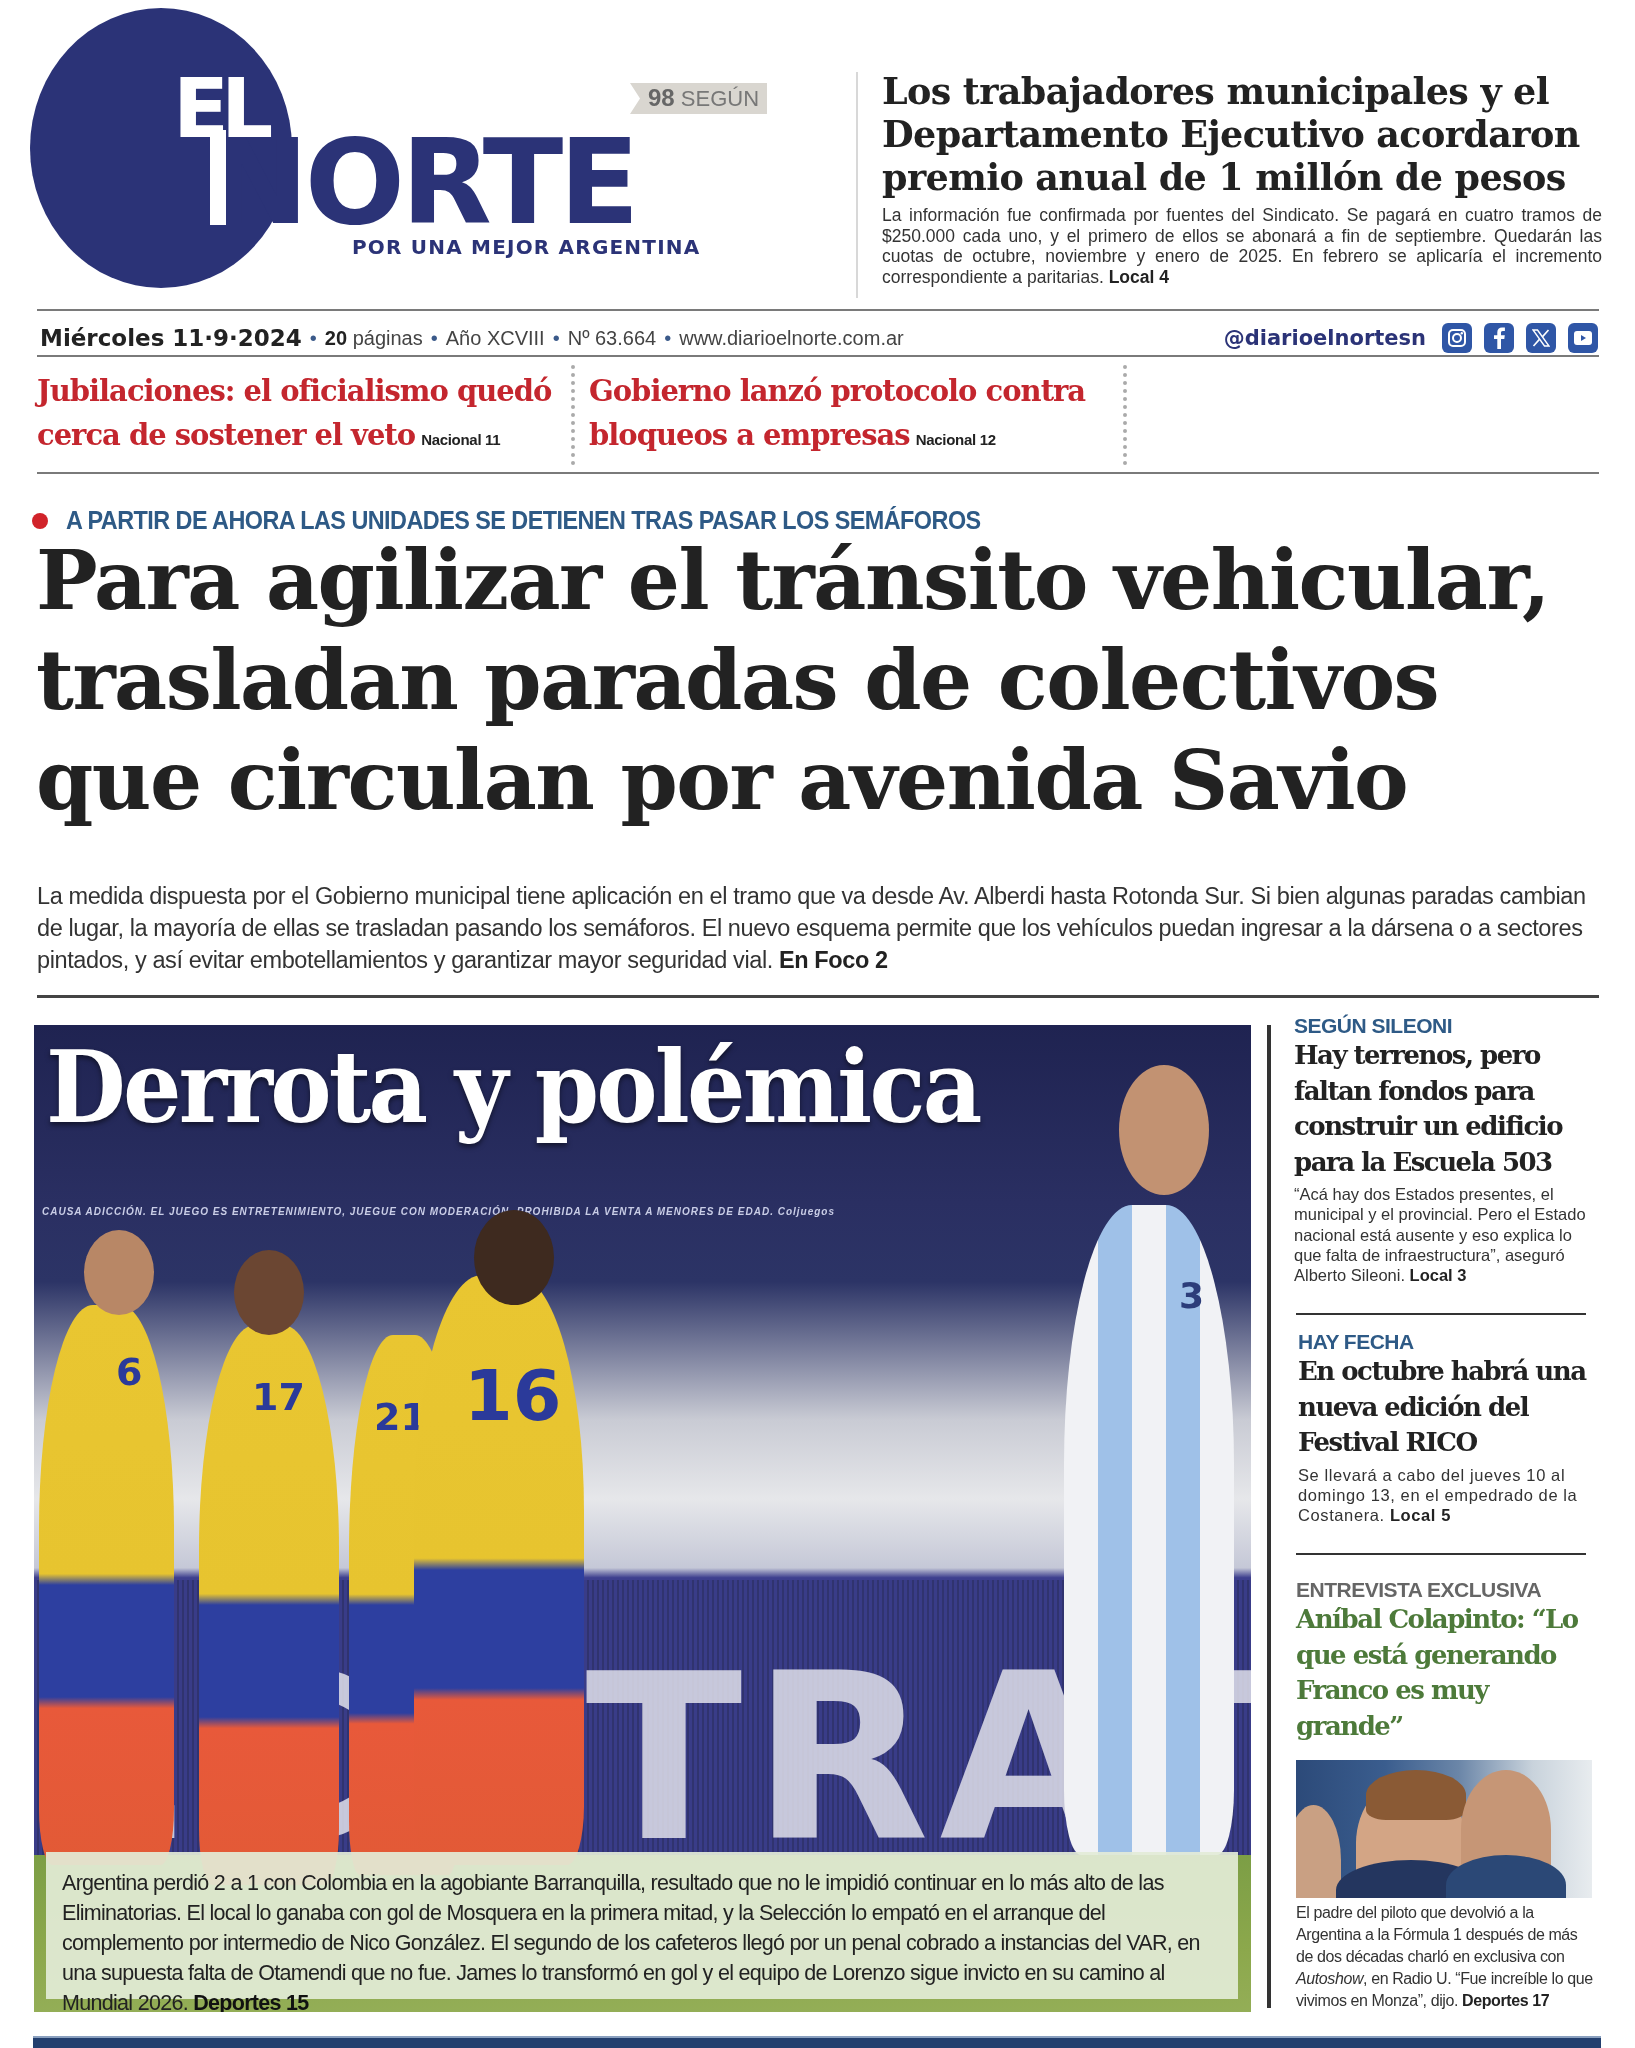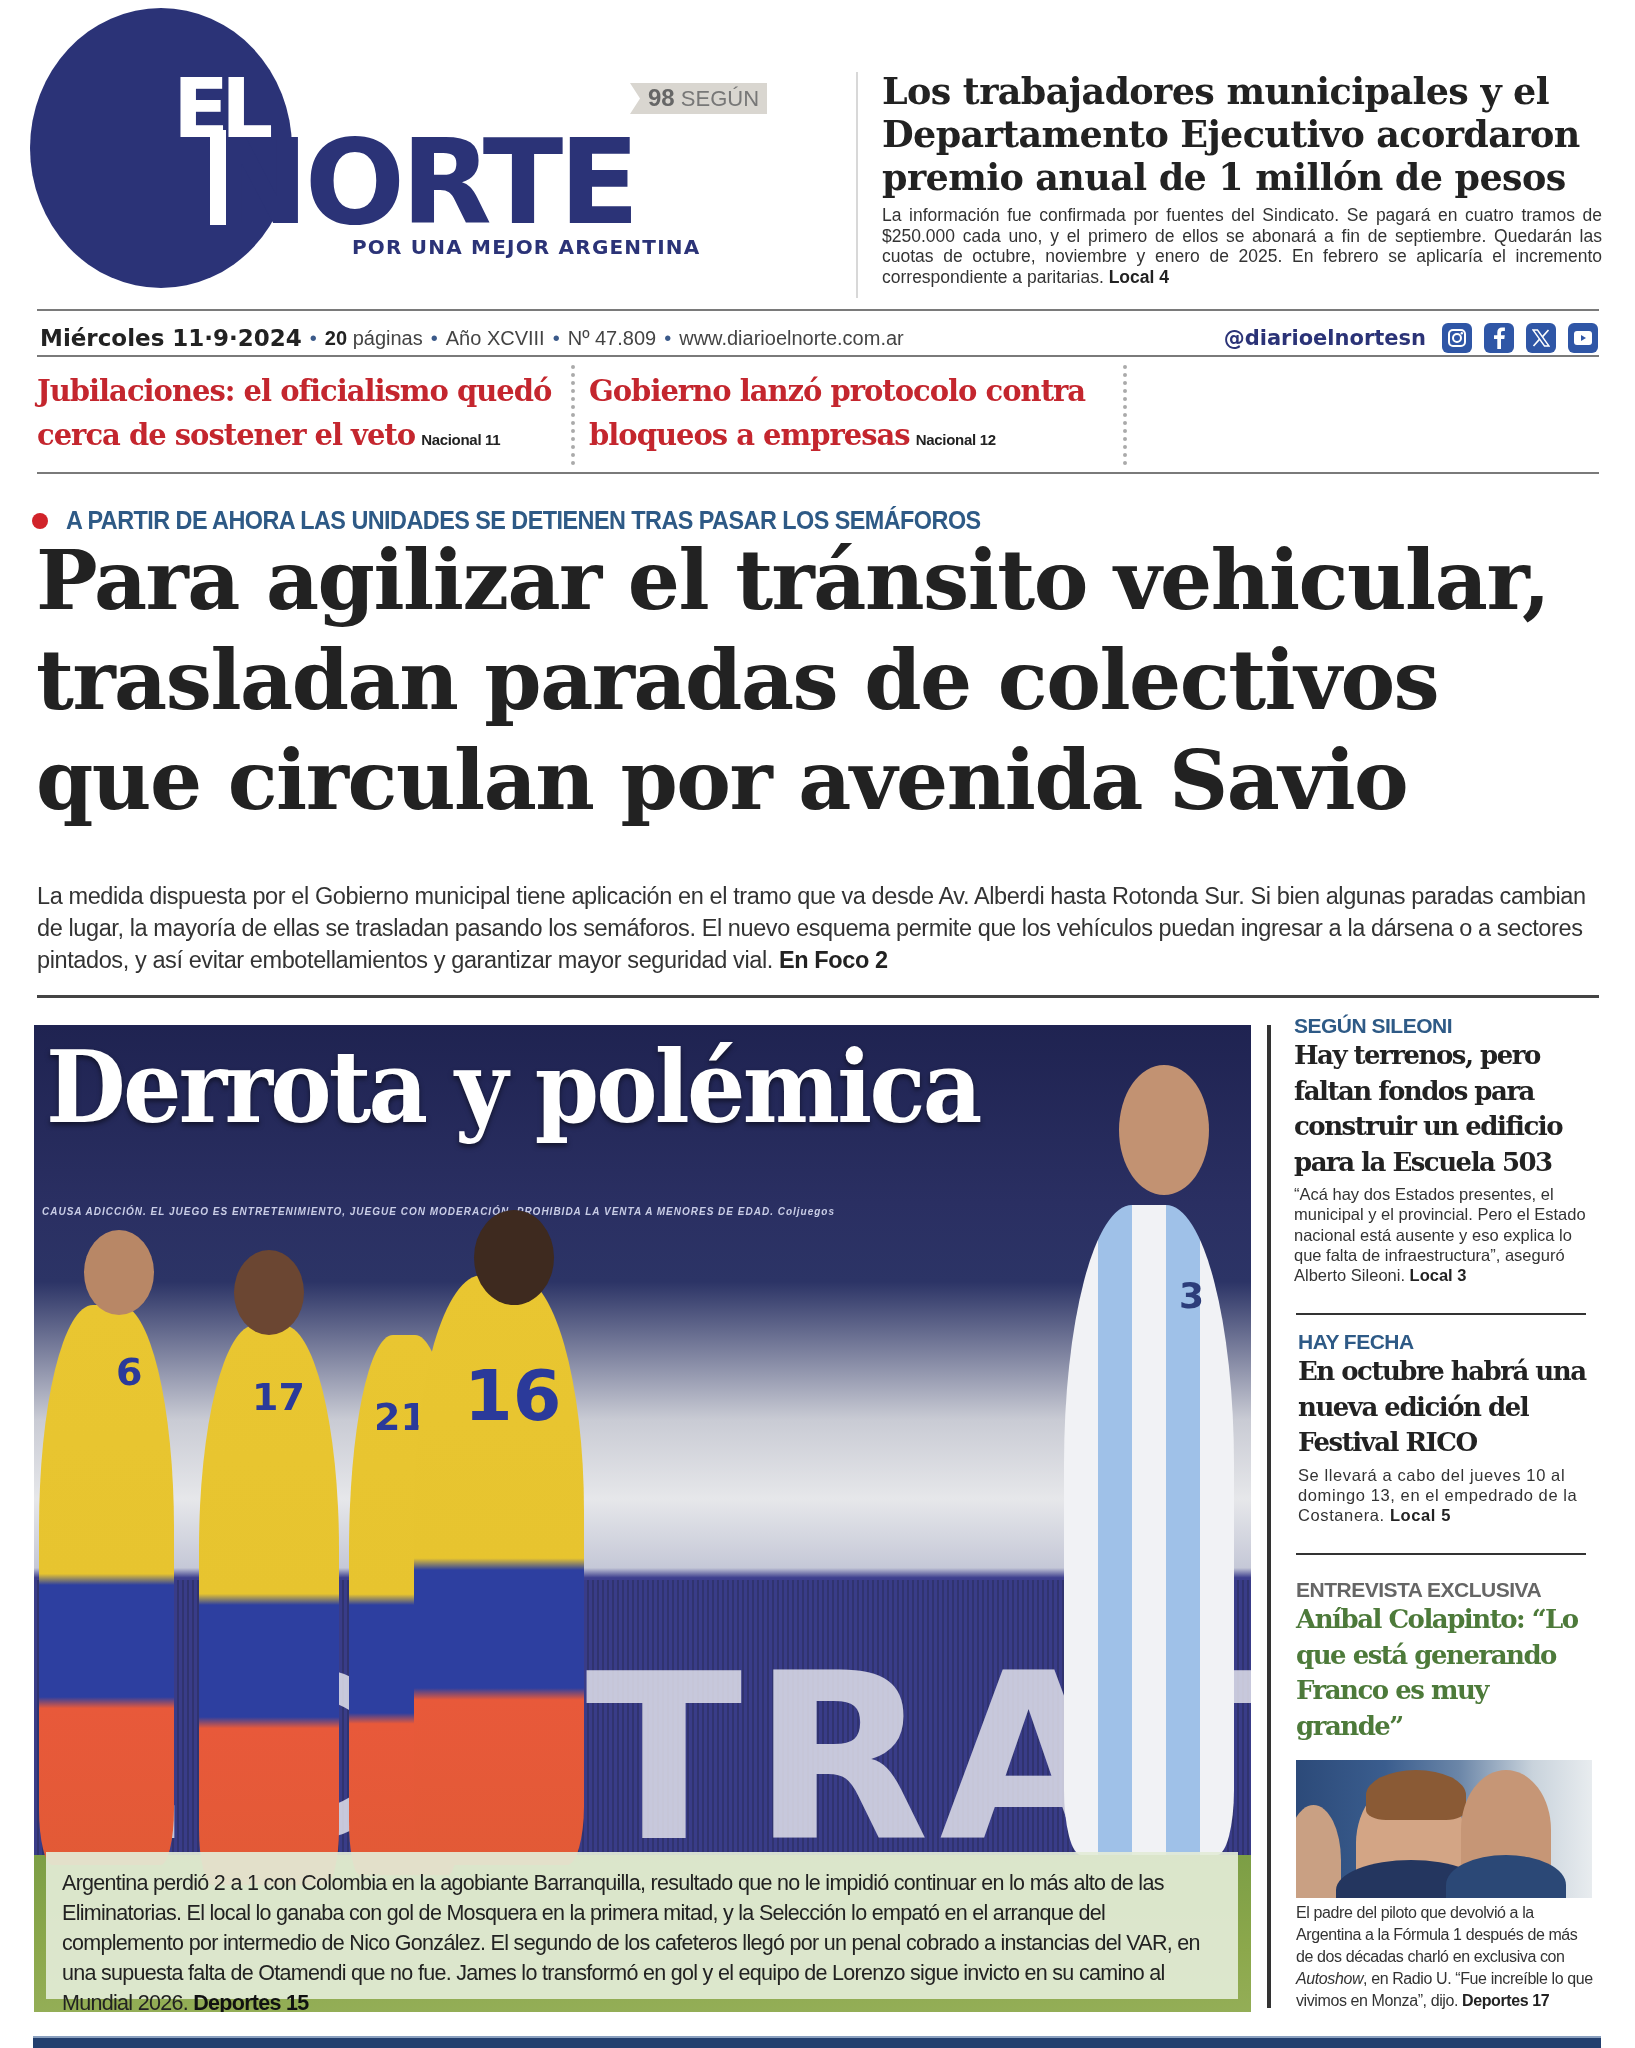--- a/index.html
+++ b/index.html
@@ -112,21 +112,21 @@
 </div>
 
 <div class="rule" style="top:309px"></div>
 <div class="dateline">
   <span class="date">Miércoles 11·9·2024</span>
   <span class="dot">•</span>
   <span><b>20</b> <span>páginas</span></span>
   <span class="dot">•</span>
   <span>Año XCVIII</span>
   <span class="dot">•</span>
-  <span>Nº 47.809</span>
+  <span>Nº 63.664</span>
   <span class="dot">•</span>
   <span>www.diarioelnorte.com.ar</span>
   <div class="social">
     <span class="handle">@diarioelnortesn</span>
     <span class="soc-icon">
       <svg width="20" height="20" viewBox="0 0 20 20">
           <rect x="2" y="2" width="16" height="16" rx="4" fill="none" stroke="#fff" stroke-width="2"></rect>
           <circle cx="10" cy="10" r="4" fill="none" stroke="#fff" stroke-width="2"></circle>
           <circle cx="14.8" cy="5.2" r="1.2" fill="#fff"></circle>
         </svg>

